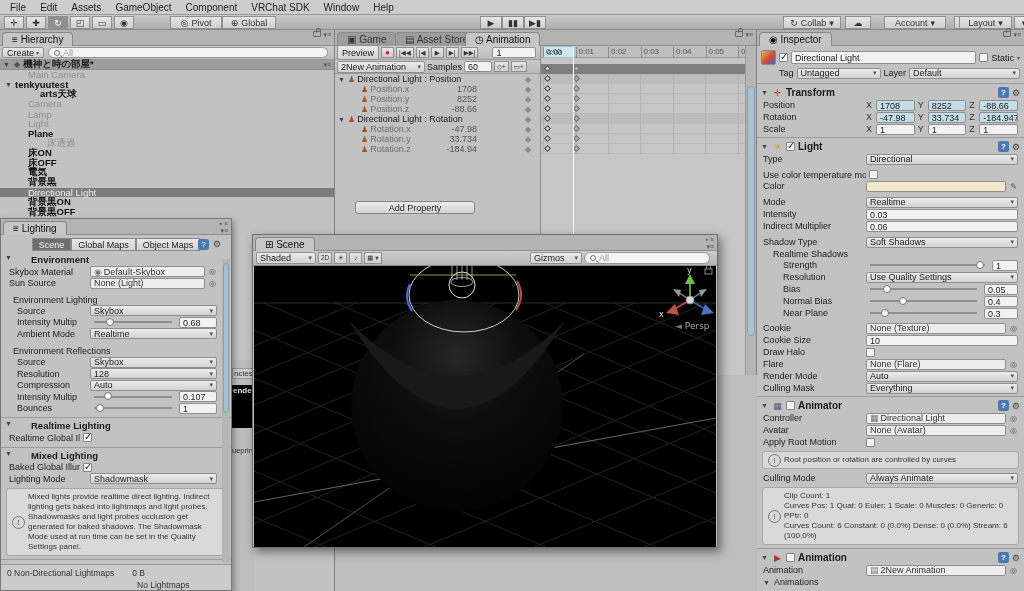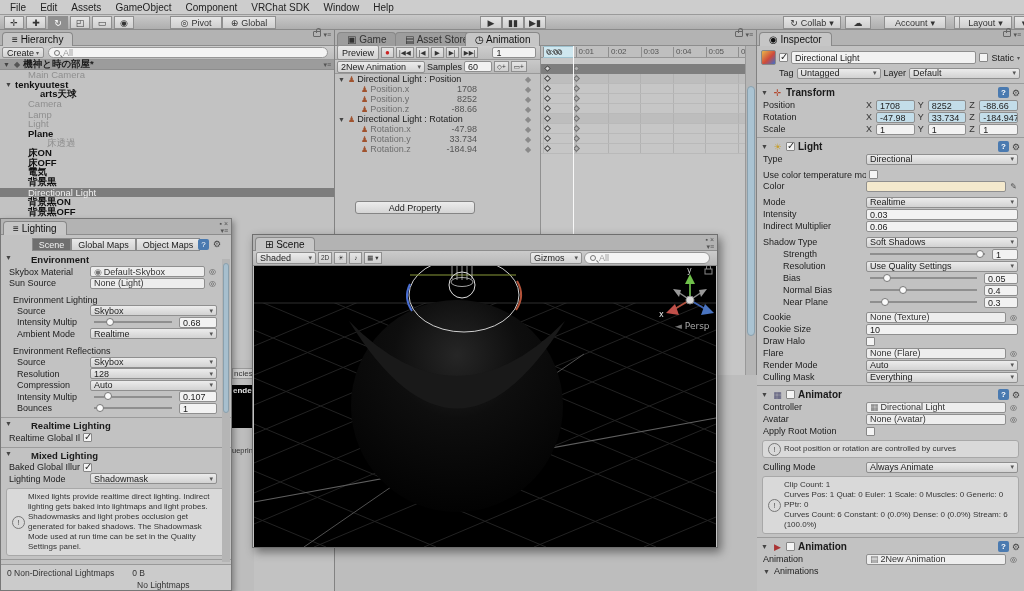--- a/index.html
+++ b/index.html
@@ -779,20 +779,23 @@
       <div class="field">0.06</div>
     </div>
   <div class="gap4"></div>
   <div class="irow">
       <span class="lbl">Shadow Type</span>
       <div class="dd">
         <span>Soft Shadows</span>
         <b>▾</b>
       </div>
     </div>
+  <div class="irow" style="height:11px">
+      <span class="lbl ind1">Realtime Shadows</span>
+    </div>
   <div class="irow">
       <span class="lbl ind2">Strength</span>
       <div class="slider">
         <span class="knob" style="left:92%"></span>
       </div>
       <div class="field" style="flex:0 0 26px">1</div>
     </div>
   <div class="irow">
       <span class="lbl ind2">Resolution</span>
       <div class="dd">

